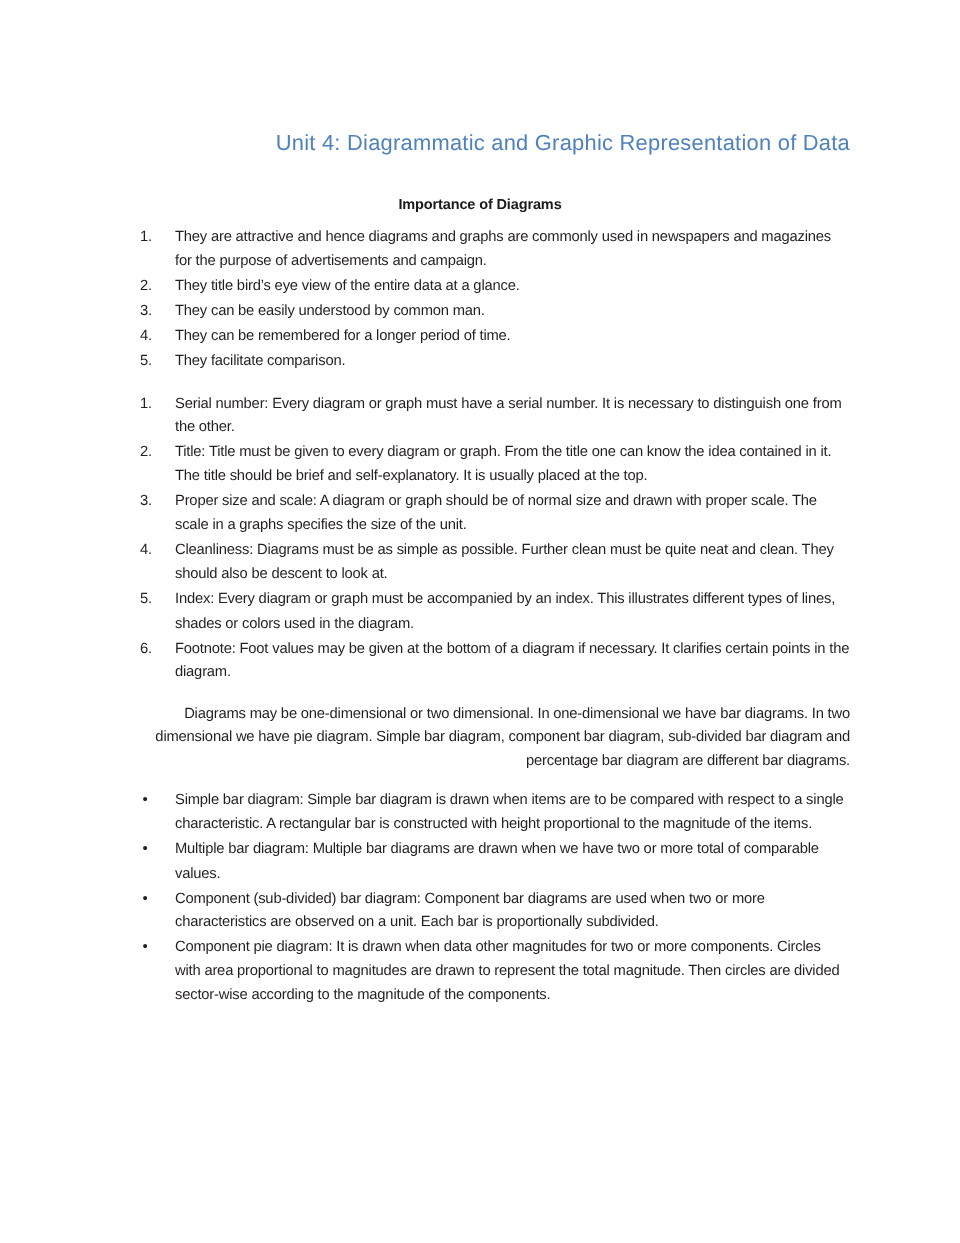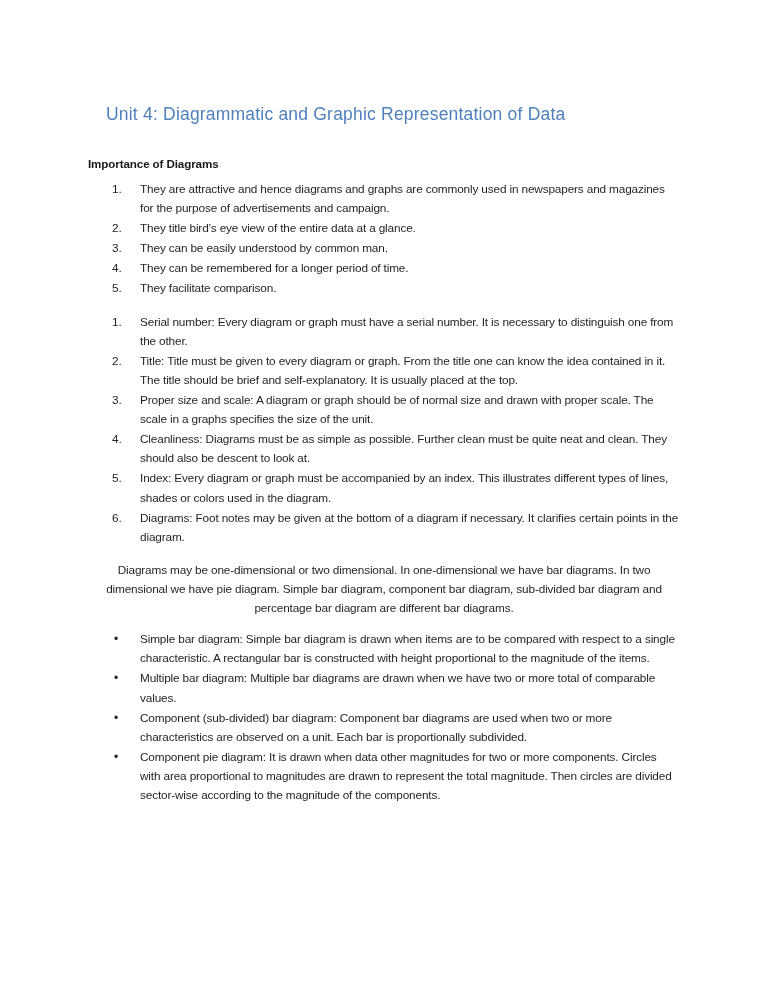--- a/index.html
+++ b/index.html
@@ -32,44 +32,45 @@
     top: 104px;
     width: 592px;
   }
 
   
   .doc-title {
     color: #4f81bd;
     font-size: 17.5px;
     font-weight: 400;
     letter-spacing: 0.2px;
-    text-align: left;
+    text-align: right;
     margin: 0 0 30px 0;
     line-height: 1.25;
     padding-left: 18px;
   }
 
   
   .section-heading {
     font-size: 11.6px;
     font-weight: bold;
     color: #1a1a1a;
     margin: 0 0 9px 0;
     line-height: 1.3;
     letter-spacing: -0.1px;
+    text-align: center;
   }
 
   
   .body-par {
     font-size: 11.8px;
     line-height: 1.62;
     margin: 0 0 12px 0;
     color: #231f20;
     letter-spacing: -0.15px;
-    text-align: center;
+    text-align: right;
   }
 
   
   ol.num-list,
   ul.bullet-list {
     margin: 0 0 14px 0;
     padding: 0;
     list-style: none;
   }
 
@@ -159,21 +160,21 @@
       <li>
         <span class="marker">4.</span>
         <span class="li-text">Cleanliness: Diagrams must be as simple as possible. Further clean must be quite neat and clean. They should also be descent to look at.</span>
       </li>
       <li>
         <span class="marker">5.</span>
         <span class="li-text">Index: Every diagram or graph must be accompanied by an index. This illustrates different types of lines, shades or colors used in the diagram.</span>
       </li>
       <li>
         <span class="marker">6.</span>
-        <span class="li-text">Diagrams: Foot notes may be given at the bottom of a diagram if necessary. It clarifies certain points in the diagram.</span>
+        <span class="li-text">Footnote: Foot values may be given at the bottom of a diagram if necessary. It clarifies certain points in the diagram.</span>
       </li>
     </ol>
 
 
     <p class="body-par">Diagrams may be one-dimensional or two dimensional. In one-dimensional we have bar diagrams. In two dimensional we have pie diagram. Simple bar diagram, component bar diagram, sub-divided bar diagram and percentage bar diagram are different bar diagrams.</p>
 
     <ul class="bullet-list">
       <li>
         <span class="marker">•</span>
         <span class="li-text">Simple bar diagram: Simple bar diagram is drawn when items are to be compared with respect to a single characteristic. A rectangular bar is constructed with height proportional to the magnitude of the items.</span>

